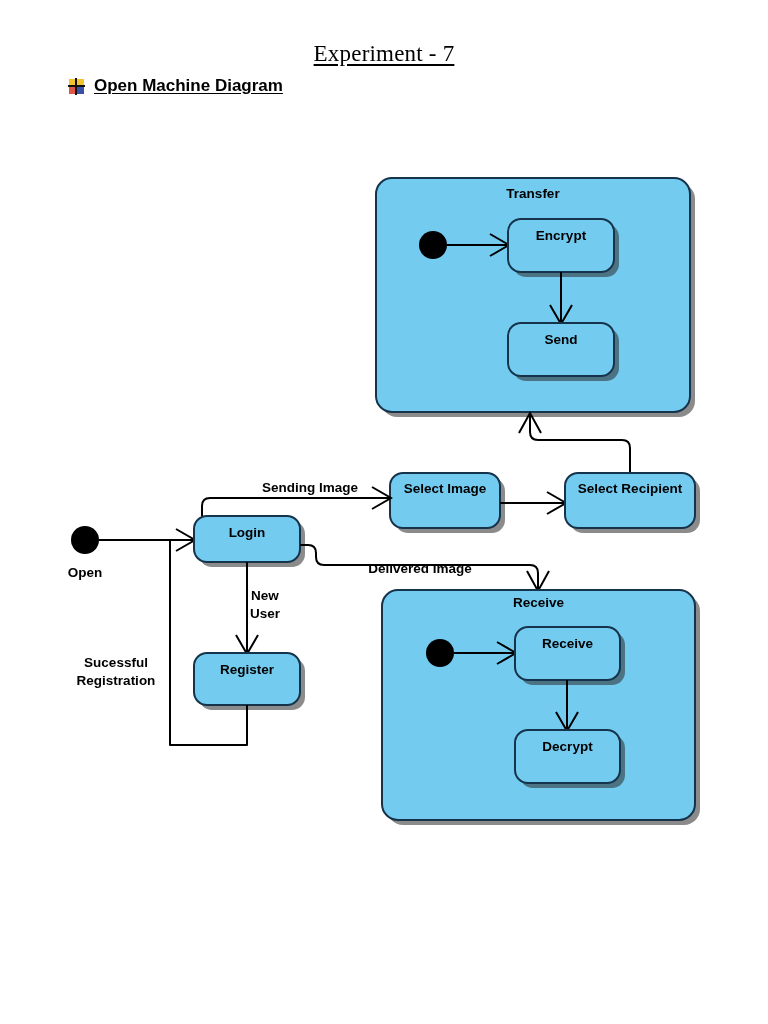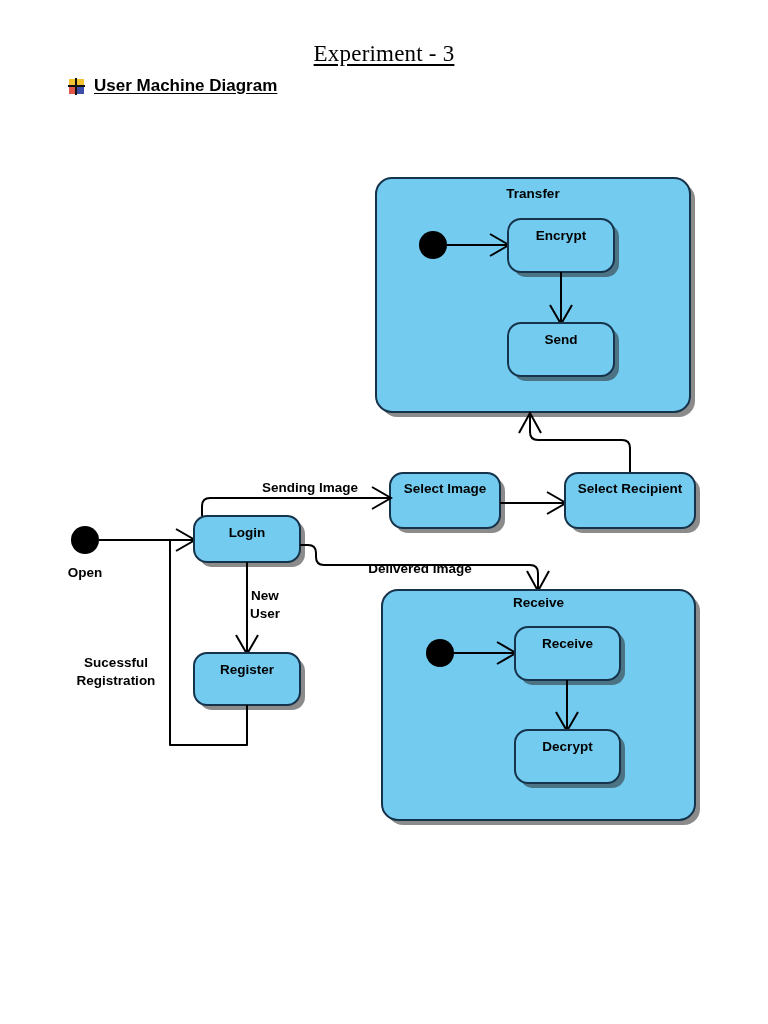--- a/index.html
+++ b/index.html
@@ -124,33 +124,33 @@
     font-weight: bold;
     text-anchor: middle;
   }
 </style>
 </head>
 <body>
 
 <div id="page" style="background: rgb(255, 255, 255);">
 
   <div class="doc-title">
-    <span>Experiment - 3</span>
+    <span>Experiment - 7</span>
   </div>
 
   <div class="section-heading">
     <span class="bullet-icon">
       <i class="bq tl"></i>
         <i class="bq tr"></i>
         <i class="bq bl"></i>
         <i class="bq br"></i>
       <i class="bar-v"></i>
         <i class="bar-h"></i>
     </span>
-    <span class="label">User Machine Diagram</span>
+    <span class="label">Open Machine Diagram</span>
   </div>
 
   <div id="diagram">
     <svg width="768" height="1024" viewBox="0 0 768 1024">
 
       <g>
         <rect class="shadow" x="381" y="183" width="314" height="234" rx="16" ry="16"></rect>
         <rect class="composite-box" id="box-transfer" x="376" y="178" width="314" height="234" rx="16" ry="16" fill="#73cbf0" stroke="#15334a"></rect>
         <text class="composite-label" id="lbl-transfer" x="533" y="198">Transfer</text>
       </g>

